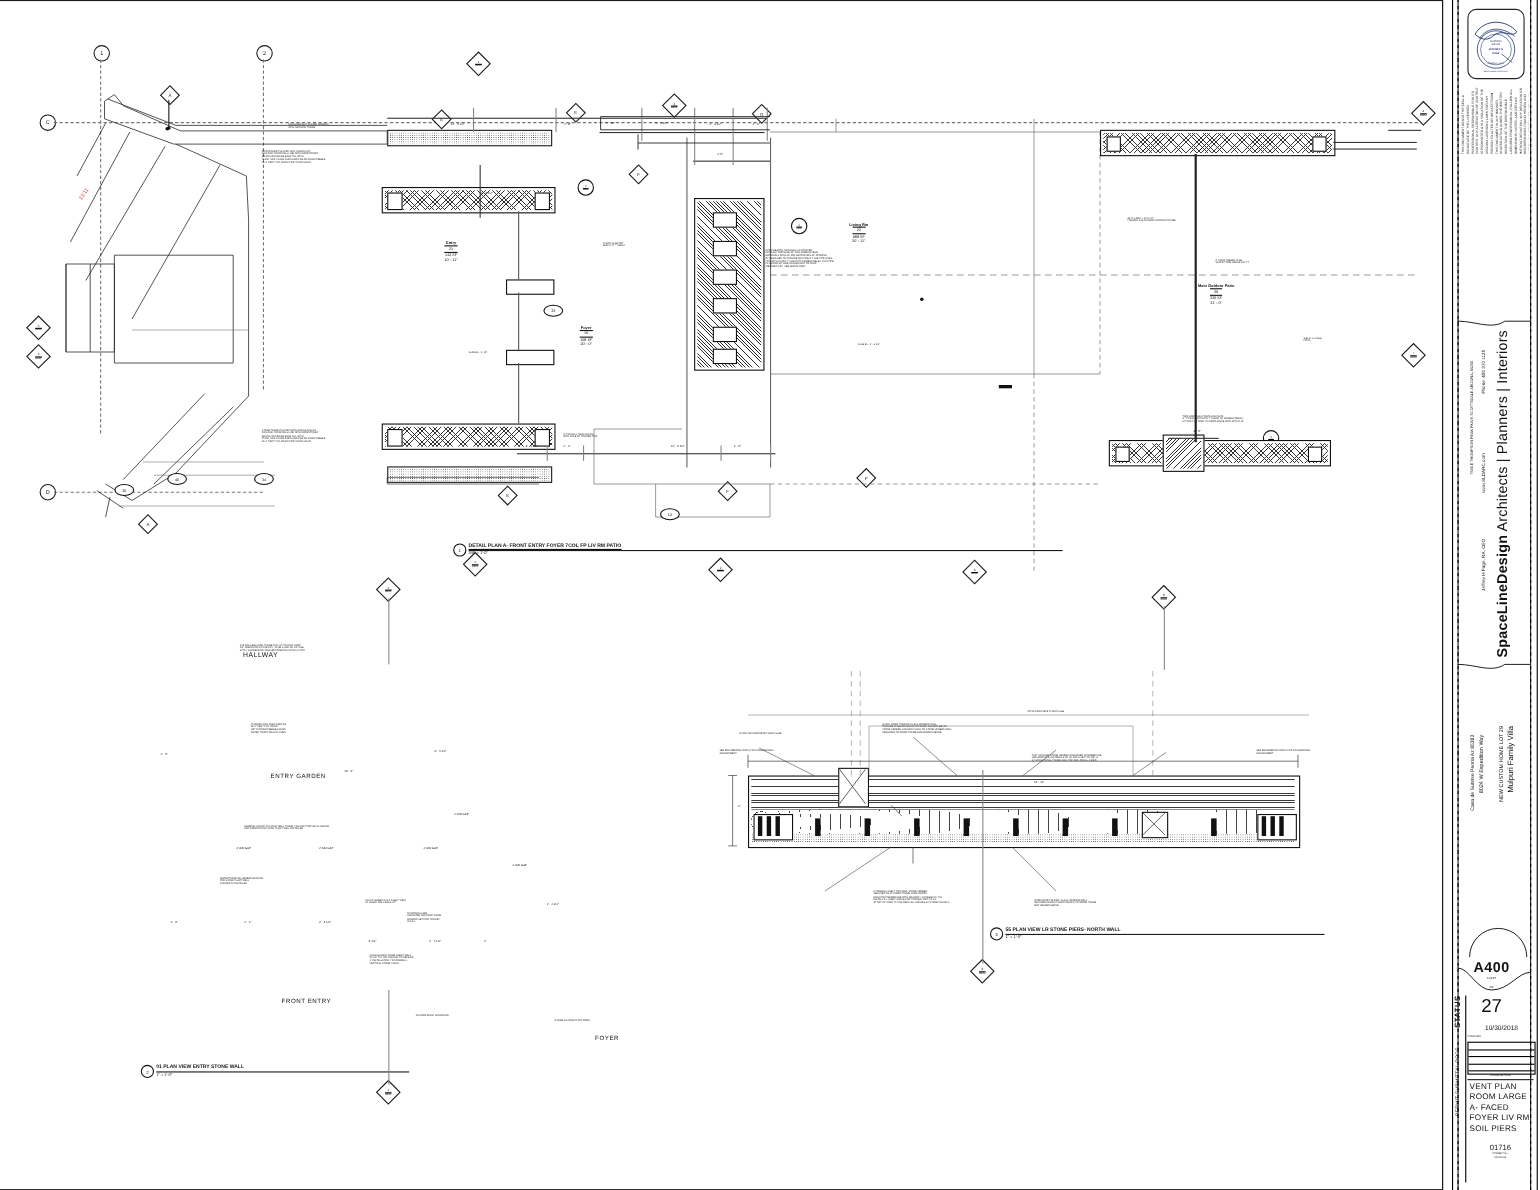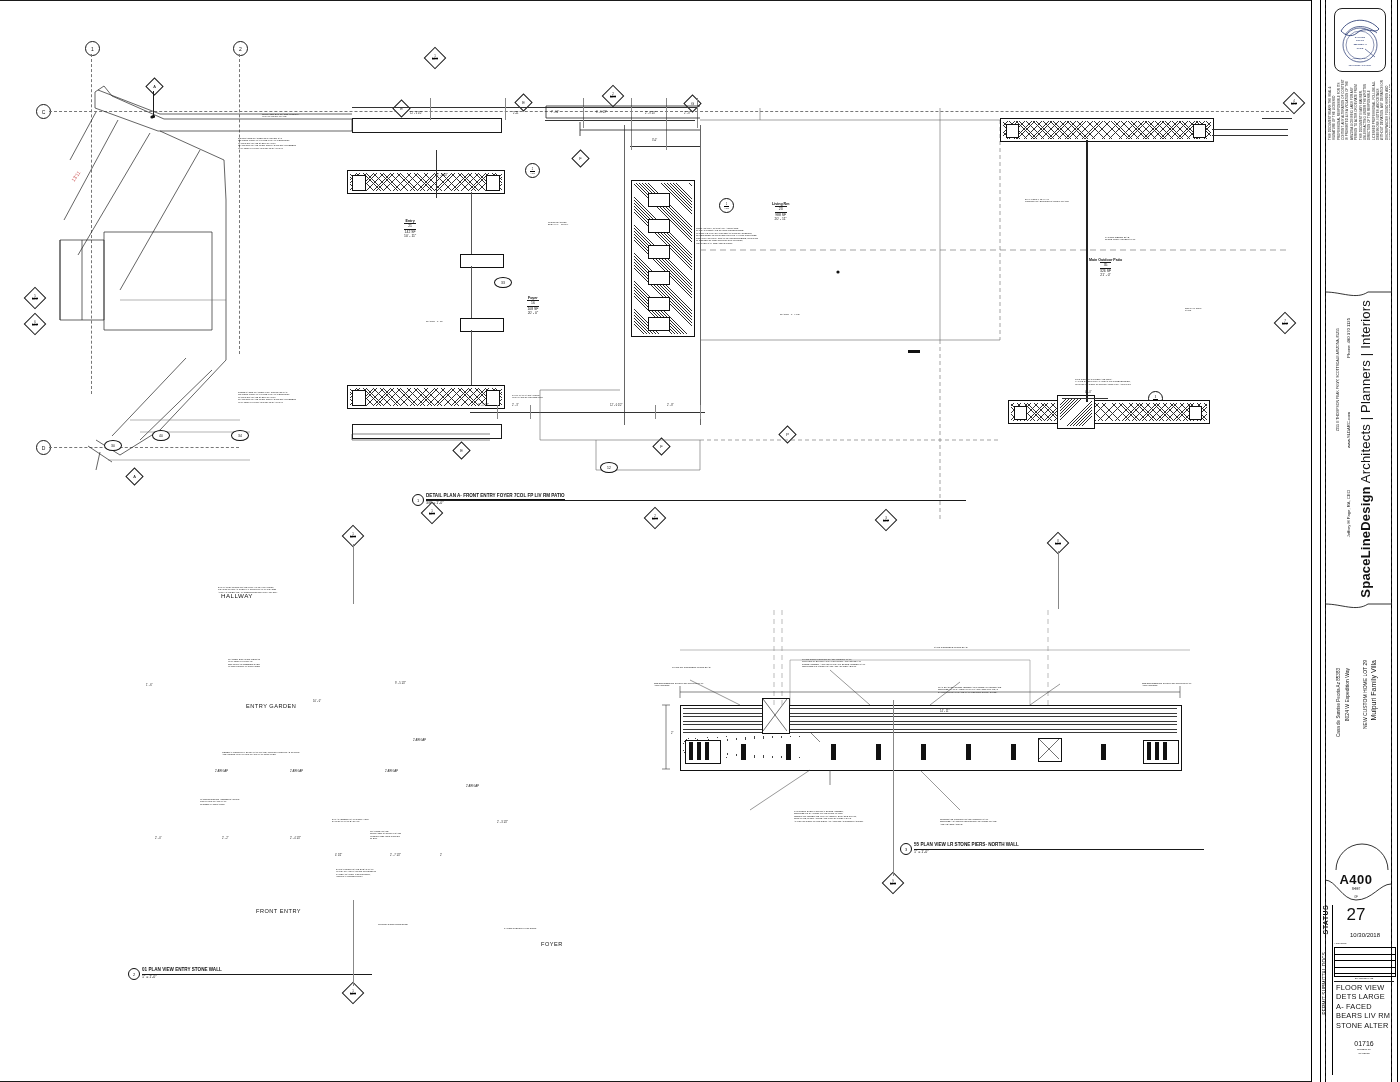--- a/index.html
+++ b/index.html
@@ -711,25 +711,25 @@
       <div></div>
       <div></div>
       <div></div>
       <div></div>
       <div></div>
     </div>
     <div class="abs" style="left:22px;top:977px;width:60px;text-align:center;font-size:2.2px;">SPACELINE  PAGE</div>
     <div class="ln hl" style="left:22px;top:981px;width:60px;"></div>
 
     <div class="ttl-lines" id="title-lines" style="left:24px;top:983px;width:64px;">
-        <div>FLOOR VIEW</div>
-        <div>DETS LARGE</div>
+        <div>VENT PLAN</div>
+        <div>ROOM LARGE</div>
         <div>A- FACED</div>
-        <div>BEARS LIV RM</div>
-        <div>STONE ALTER</div>
+        <div>FOYER LIV RM</div>
+        <div>SOIL PIERS</div>
       </div>
 
     <div class="abs" style="left:22px;top:1040px;width:60px;text-align:center;font-size:7px;">01716</div>
     <div class="abs" style="left:22px;top:1048px;width:60px;text-align:center;font-size:2.2px;">PROJECT No.</div>
     <div class="abs" style="left:22px;top:1052px;width:60px;text-align:center;font-size:2px;">SPACELINE</div>
 
     <div class="ln vl" style="left:20px;top:905px;height:170px;background:#000;"></div>
     <div class="vert abs" style="left:10px;top:905px;font-size:7px;font-weight:bold;letter-spacing:.4px;">STATUS</div>
     <div class="vert abs" style="left:10px;top:952px;font-size:4.6px;letter-spacing:.2px;">PERMIT SUBMITTAL DOCS</div>
   </div>

